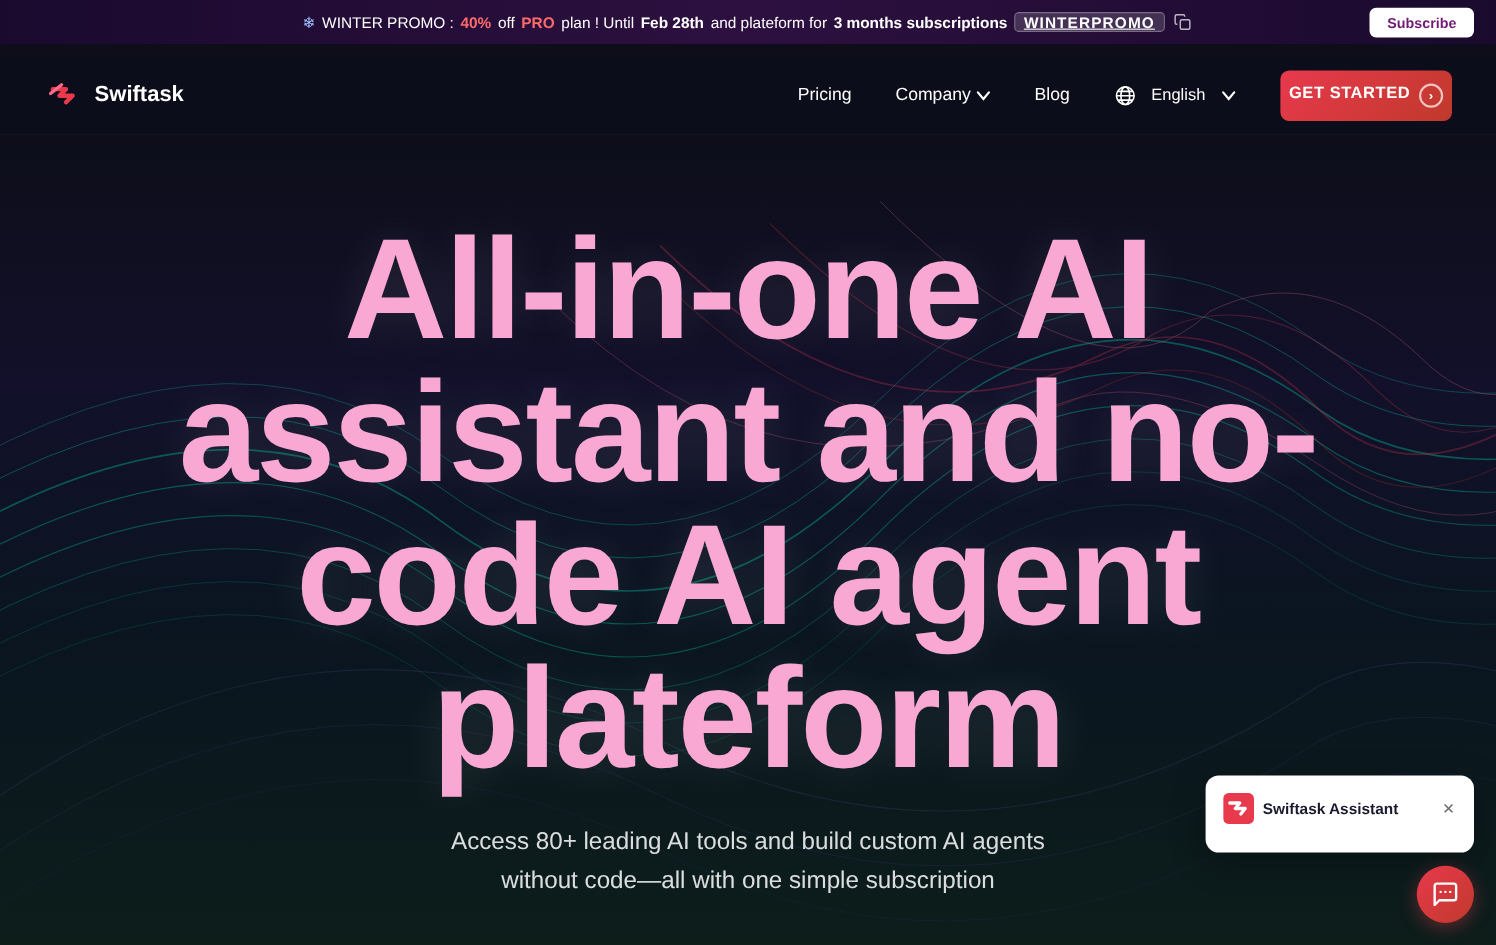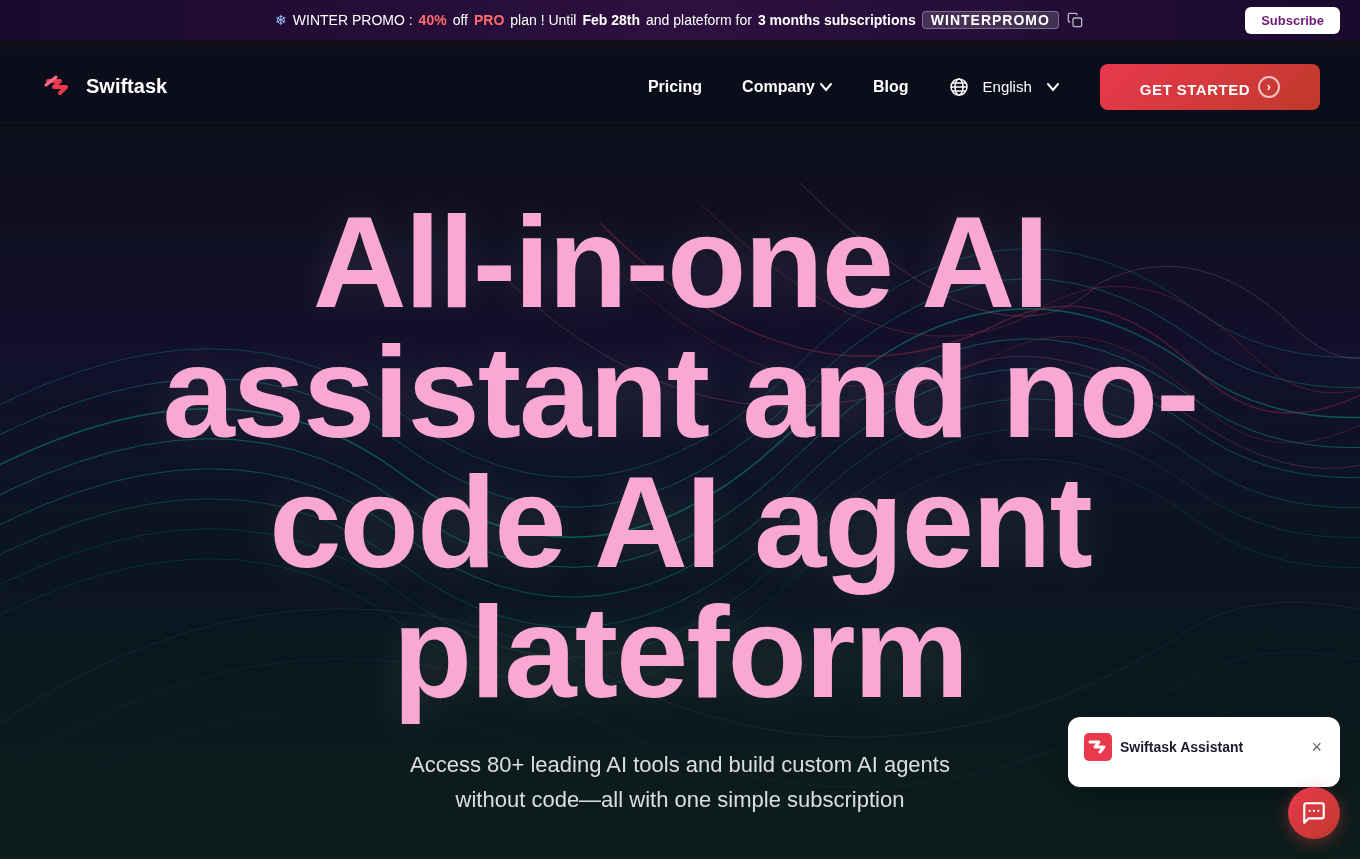--- a/index.html
+++ b/index.html
@@ -20,20 +20,21 @@
       min-height: 40px;
     }
     .promo-highlight { color: #ff6b6b; font-weight: bold; }
     .promo-code {
       background: rgba(255,255,255,0.15);
       border: 1px solid rgba(255,255,255,0.3);
       border-radius: 4px;
       padding: 0 8px;
       font-weight: bold;
       letter-spacing: 1px;
+      text-decoration: underline;
     }
     .copy-icon {
       display: inline-flex;
       align-items: center;
       justify-content: center;
       width: 20px;
       height: 20px;
       cursor: pointer;
       color: rgba(255,255,255,0.7);
     }
@@ -83,21 +84,21 @@
     }
     .nav-links {
       display: flex;
       align-items: center;
       gap: 40px;
     }
     .nav-link {
       color: white;
       text-decoration: none;
       font-size: 16px;
-      font-weight: 700;
+      font-weight: 400;
       cursor: pointer;
       display: flex;
       align-items: center;
       gap: 4px;
     }
     .chevron-down {
       width: 14px;
       height: 14px;
       display: inline-block;
     }
@@ -111,26 +112,26 @@
     }
     .globe-icon {
       width: 20px;
       height: 20px;
     }
     .get-started-btn {
       background: linear-gradient(135deg, #e8394d 0%, #c0392b 100%);
       color: white;
       border: none;
       border-radius: 8px;
-      padding: 12px 40px;
+      padding: 12px 8px;
       font-size: 15px;
       font-weight: bold;
       cursor: pointer;
       display: flex;
-      align-items: flex-end;
+      align-items: flex-start;
       gap: 8px;
       letter-spacing: 0.5px;
     }
     .arrow-circle-icon {
       width: 22px;
       height: 22px;
       border: 2px solid rgba(255,255,255,0.7);
       border-radius: 50%;
       display: flex;
       align-items: center;
@@ -198,22 +199,22 @@
     #chat-widget {
       position: fixed;
       bottom: 20px;
       right: 20px;
       z-index: 200;
     }
     .chat-popup {
       background: white;
       border-radius: 12px;
       padding: 16px;
-      width: 272px;
-      margin-bottom: 0;
+      width: 244px;
+      margin-bottom: 12px;
       box-shadow: 0 8px 32px rgba(0,0,0,0.3);
     }
     .chat-popup-header {
       display: flex;
       align-items: center;
       justify-content: space-between;
       margin-bottom: 10px;
     }
     .chat-popup-title-area {
       display: flex;

